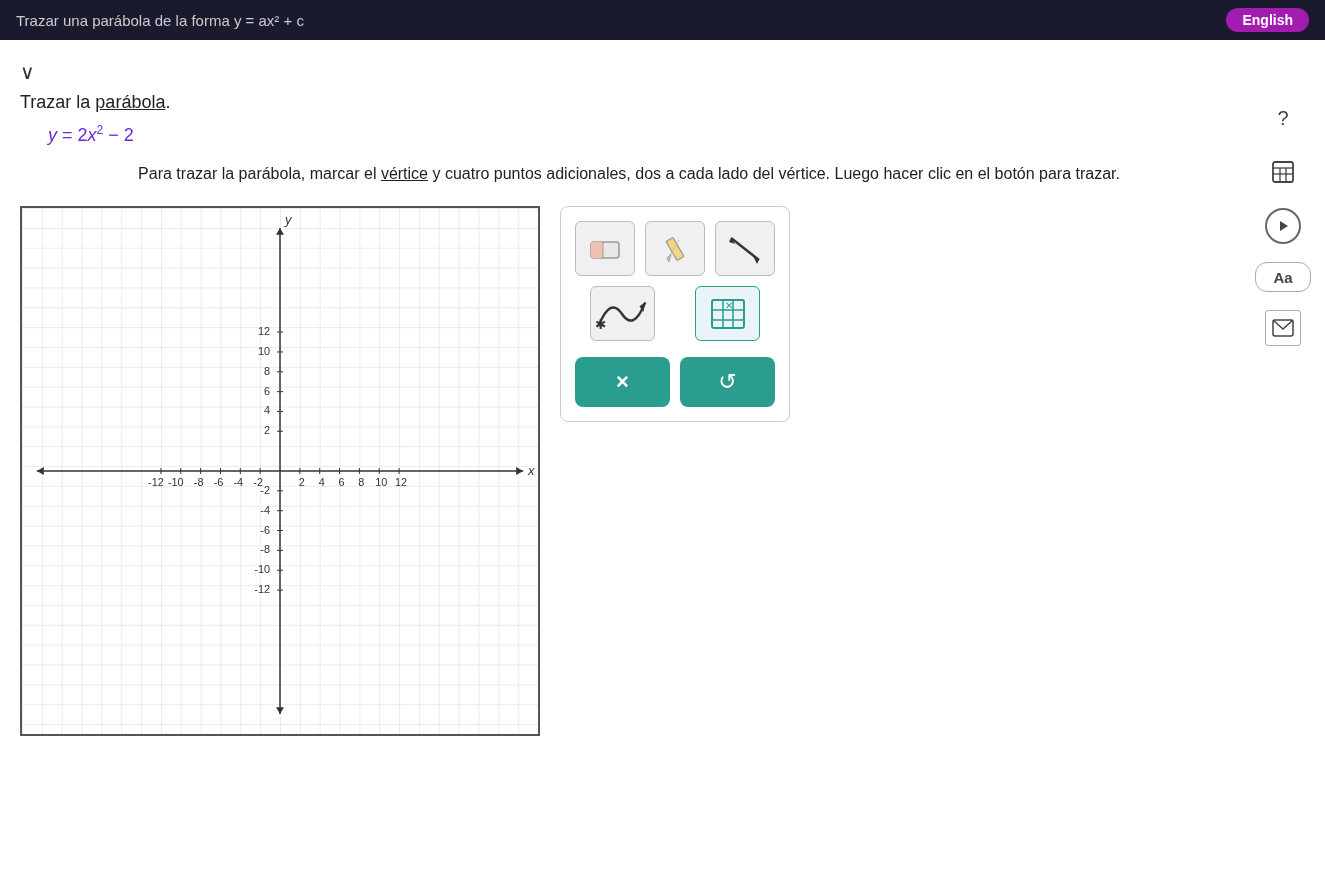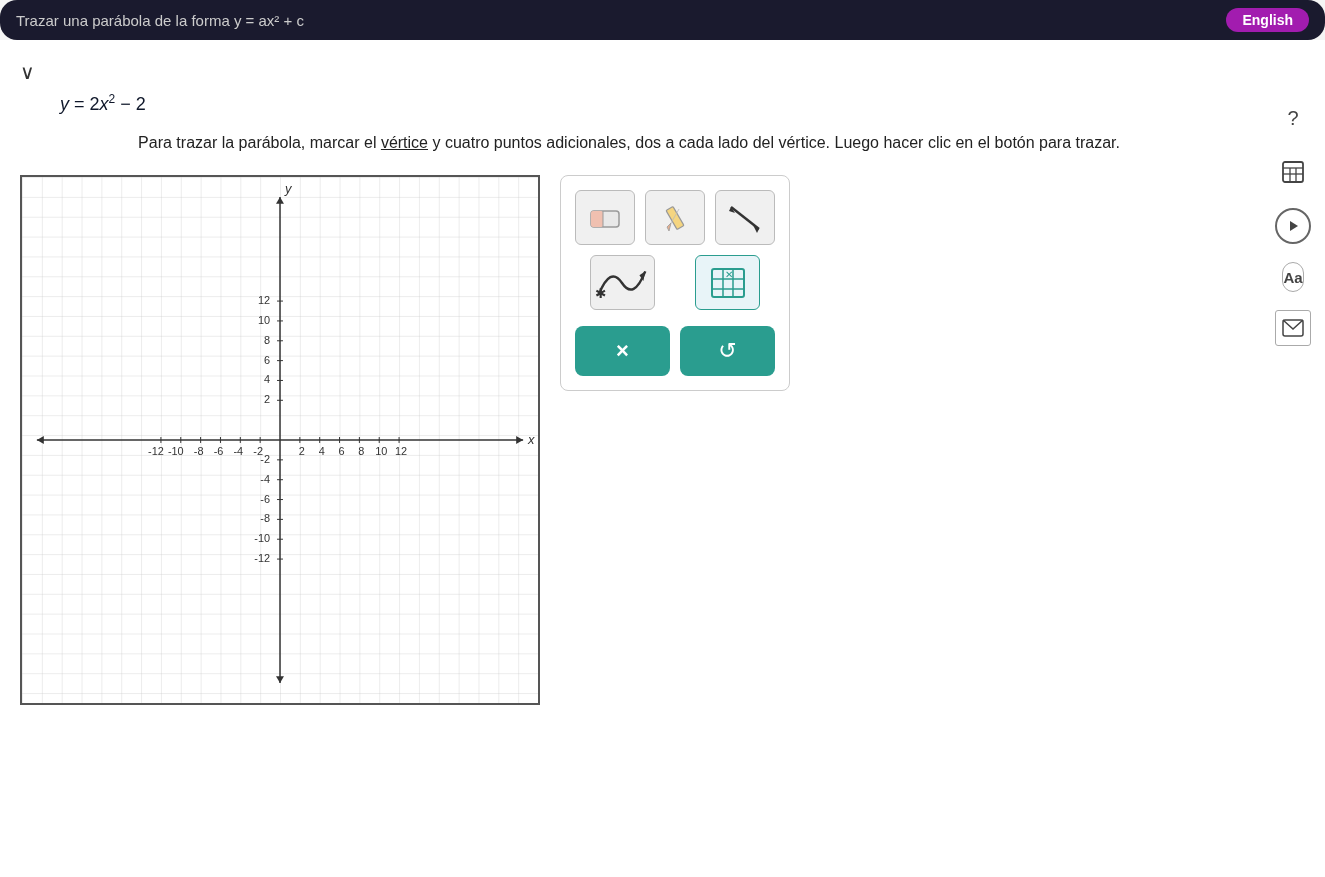--- a/index.html
+++ b/index.html
@@ -14,21 +14,20 @@
 
     
     .top-bar {
       background: #1a1a2e;
       width: 100%;
       height: 40px;
       display: flex;
       align-items: center;
       justify-content: space-between;
       padding: 0 16px;
-      border-radius: 17px;
     }
     .top-bar-title {
       color: #ccc;
       font-size: 15px;
     }
     .english-btn {
       background: #a21caf;
       color: white;
       border: none;
       border-radius: 20px;
@@ -60,23 +59,23 @@
       margin-bottom: 10px;
       color: #222;
     }
     .instruction-title .underline {
       text-decoration: underline;
     }
 
     
     .equation {
       font-size: 18px;
-      margin-left: 40px;
+      margin-left: 28px;
       margin-bottom: 16px;
-      color: #0f172a;
+      color: #6d28d9;
     }
     .equation sup { font-size: 12px; vertical-align: super; }
 
     
     .instruction-para {
       font-size: 16px;
       color: #222;
       line-height: 1.5;
       max-width: 1100px;
       margin-bottom: 20px;
@@ -203,20 +202,23 @@
 
 <div class="top-bar">
   <span class="top-bar-title">Trazar una parábola de la forma y = ax² + c</span>
   <button class="english-btn">English</button>
 </div>
 
 <div class="main-content">
 
   <div class="chevron-down">∨</div>
 
+  <div class="instruction-title">
+    Trazar la <span class="underline">parábola</span>.
+  </div>
 
   <div class="equation">
     <i>y</i> = 2<i>x</i><sup>2</sup> − 2
   </div>
 
   <div class="instruction-para">
     Para trazar la parábola, marcar el <span class="underline">vértice</span> y cuatro puntos adicionales, dos a cada lado del vértice. Luego hacer clic en el botón para trazar.
   </div>
 
   <div class="graph-area">
@@ -380,21 +382,21 @@
         <line x1="15" y1="8" x2="15" y2="22" stroke="#444" stroke-width="1.3"></line>
       </svg>
     </div>
 
     <div class="sidebar-icon-btn circle-icon">
       <svg width="18" height="18" viewBox="0 0 18 18">
         <polygon points="6,4 14,9 6,14" fill="#444"></polygon>
       </svg>
     </div>
 
-    <div class="sidebar-icon-btn" style="font-size:15px; font-weight:bold; color:#444; border:1px solid #aaa; border-radius:12px; width:22px; height:30px;">Aa</div>
+    <div class="sidebar-icon-btn" style="font-size:15px; font-weight:bold; color:#444; border:1px solid #aaa; border-radius:12px; width:56px; height:30px;">Aa</div>
 
     <div class="sidebar-icon-btn mail-icon">
       <svg width="22" height="18" viewBox="0 0 22 18">
         <rect x="1" y="1" width="20" height="16" rx="2" fill="none" stroke="#444" stroke-width="1.5"></rect>
         <polyline points="1,1 11,10 21,1" fill="none" stroke="#444" stroke-width="1.5"></polyline>
       </svg>
     </div>
   </div>
 
 </div>

